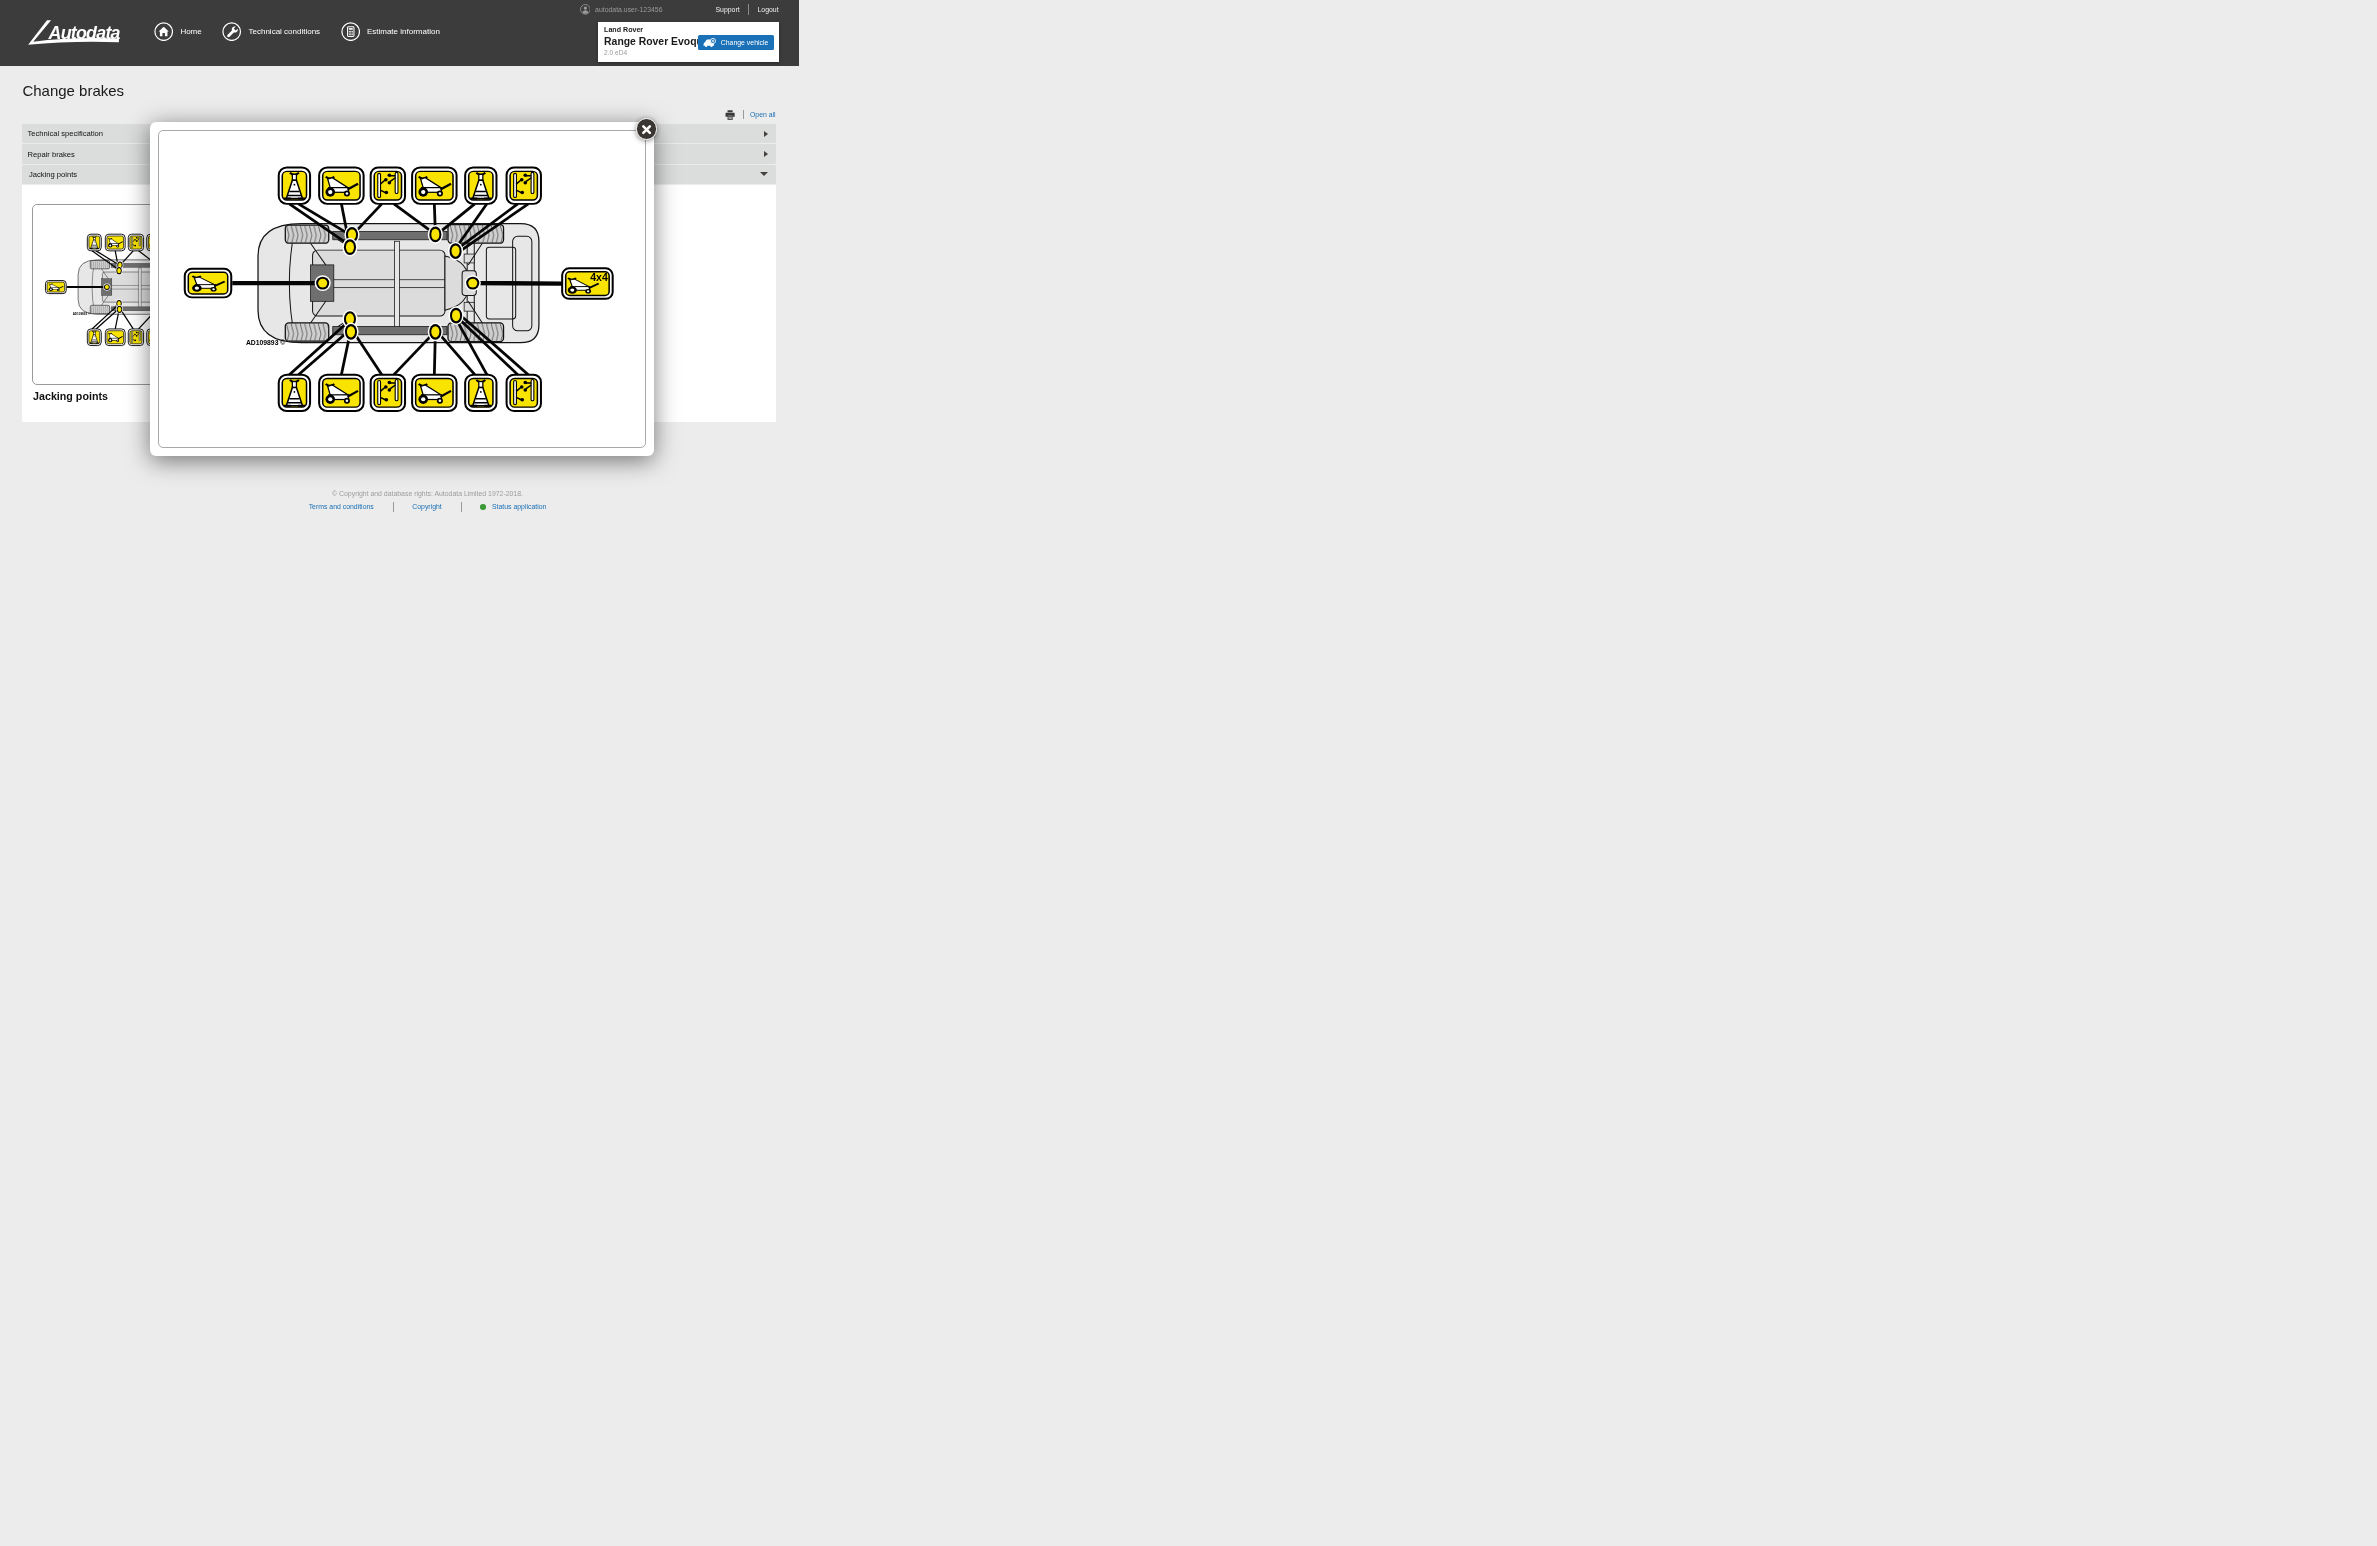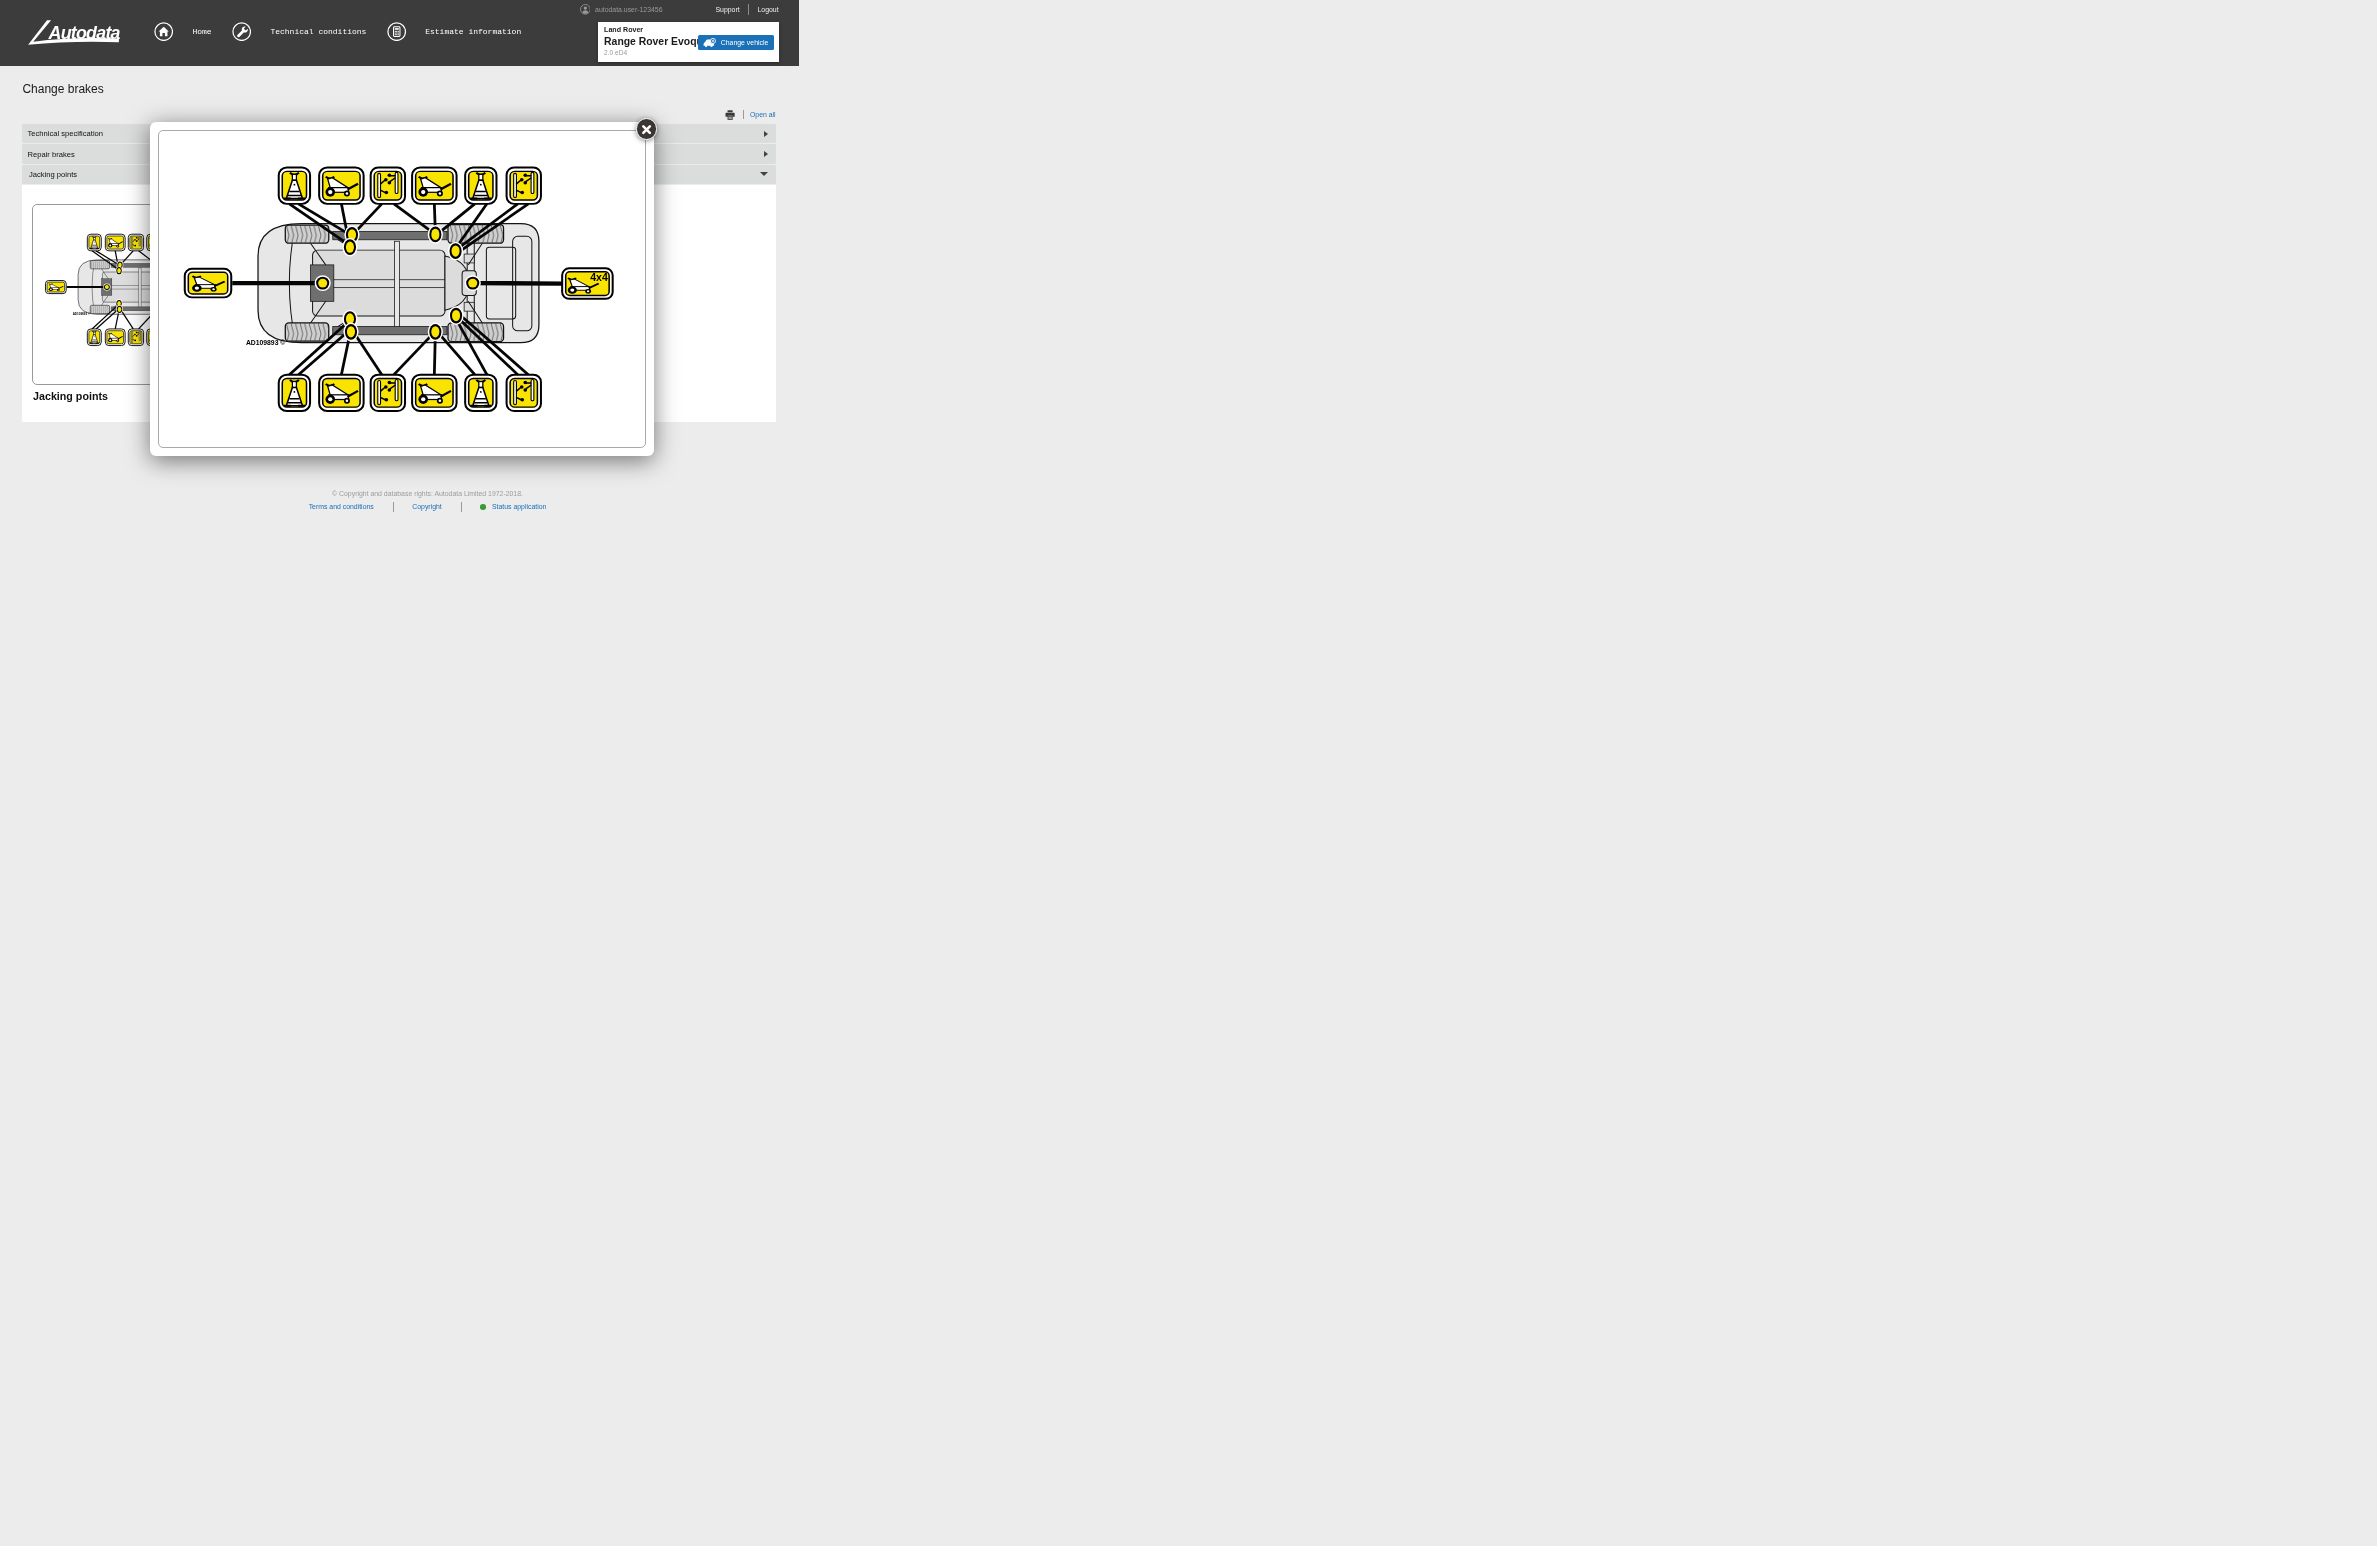--- a/index.html
+++ b/index.html
@@ -5,37 +5,37 @@
   * { box-sizing: border-box; margin: 0; padding: 0; }
   html,body { width:799px; height:520px; }
   body {
     font-family: "Liberation Sans", "DejaVu Sans", sans-serif;
     background:#ececec; position:relative; overflow:hidden; color:#1a1a1a;
   }
   
   .hdr { position:absolute; left:0; top:0; width:799px; height:66px; background:#3c3c3c;padding-left:35px; }
   .logo { position:absolute; left:22.4px; top:18.3px; width:102px; height:31px; cursor:pointer; }
   .nav { position:absolute; left:154px; top:22px; display:flex; align-items:center; gap:20.4px; }
-  .nav-item { display:flex; align-items:center; gap:19px; color:#fff; font-size:8px; cursor:pointer;font-family:Liberation Mono, monospace; }
+  .nav-item { display:flex; align-items:center; gap:7px; color:#fff; font-size:8px; cursor:pointer; }
   .acct { position:absolute; top:4.1px; right:20.4px; display:flex; align-items:center; font-size:6.9px; }
   .acct .uname { color:#9a9a9a; margin-left:4.6px; }
   .acct .lnk { color:#f2f2f2; cursor:pointer; }
   .acct .sup { margin-left:53px; }
   .acct .sep { width:0.5px; height:10.2px; background:#8a8a8a; margin:0 8.7px; }
   
   .vcard { position:absolute; left:598px; top:22px; width:181px; height:40px; background:#fff;
            box-shadow:0 0.5px 3.1px rgba(0,0,0,.35); padding:3.6px 6.1px; z-index:30; }
   .vmake { font-size:7.1px; font-weight:bold; }
   .vmodel { font-size:10.4px; font-weight:bold; margin-top:2px; }
   .veng  { font-size:6.6px; color:#9a9a9a; margin-top:2.5px; }
   .vbtn { position:absolute; right:5.1px; top:13.3px; height:15px; background:#1a71b8; color:#fff;
           font-size:6.9px; border:none; border-radius:1.5px; display:flex; align-items:center;
           gap:4.1px; padding:0 5.6px; cursor:pointer; font-family:inherit; }
   
-  .page-title { position:absolute; left:22.4px; top:82px; font-size:12px; font-weight:400; color:#191919; }
+  .page-title { position:absolute; left:22.4px; top:82px; font-size:15px; font-weight:400; color:#191919; }
   .toolbar { position:absolute; top:108px; right:23.4px; display:flex; align-items:center; height:13.3px; }
   .toolbar .sep { width:0.5px; height:9.7px; background:#9a9a9a; margin:0 6.6px; }
   .openall { color:#1a6fb6; font-size:6.9px; cursor:pointer; text-decoration:none; }
   .acc { position:absolute; left:22.4px; top:124px; width:754px; }
   .acc-row { height:19.4px; background:#dbdcdc; border-radius:1.5px; margin-bottom:1px; display:flex;
              align-items:center; padding:0 8.2px 0 5.1px; font-size:7.6px; color:#101010; cursor:pointer; }
   .acc-row.open { border-radius:1.5px 1.5px 0 0; padding-left:6.6px; }
   .tri-r { margin-left:auto; width:0; height:0; border-top:3.6px solid transparent;
            border-bottom:3.6px solid transparent; border-left:4.6px solid #45413c; }
   .tri-d { margin-left:auto; width:0; height:0; border-left:4.1px solid transparent;

